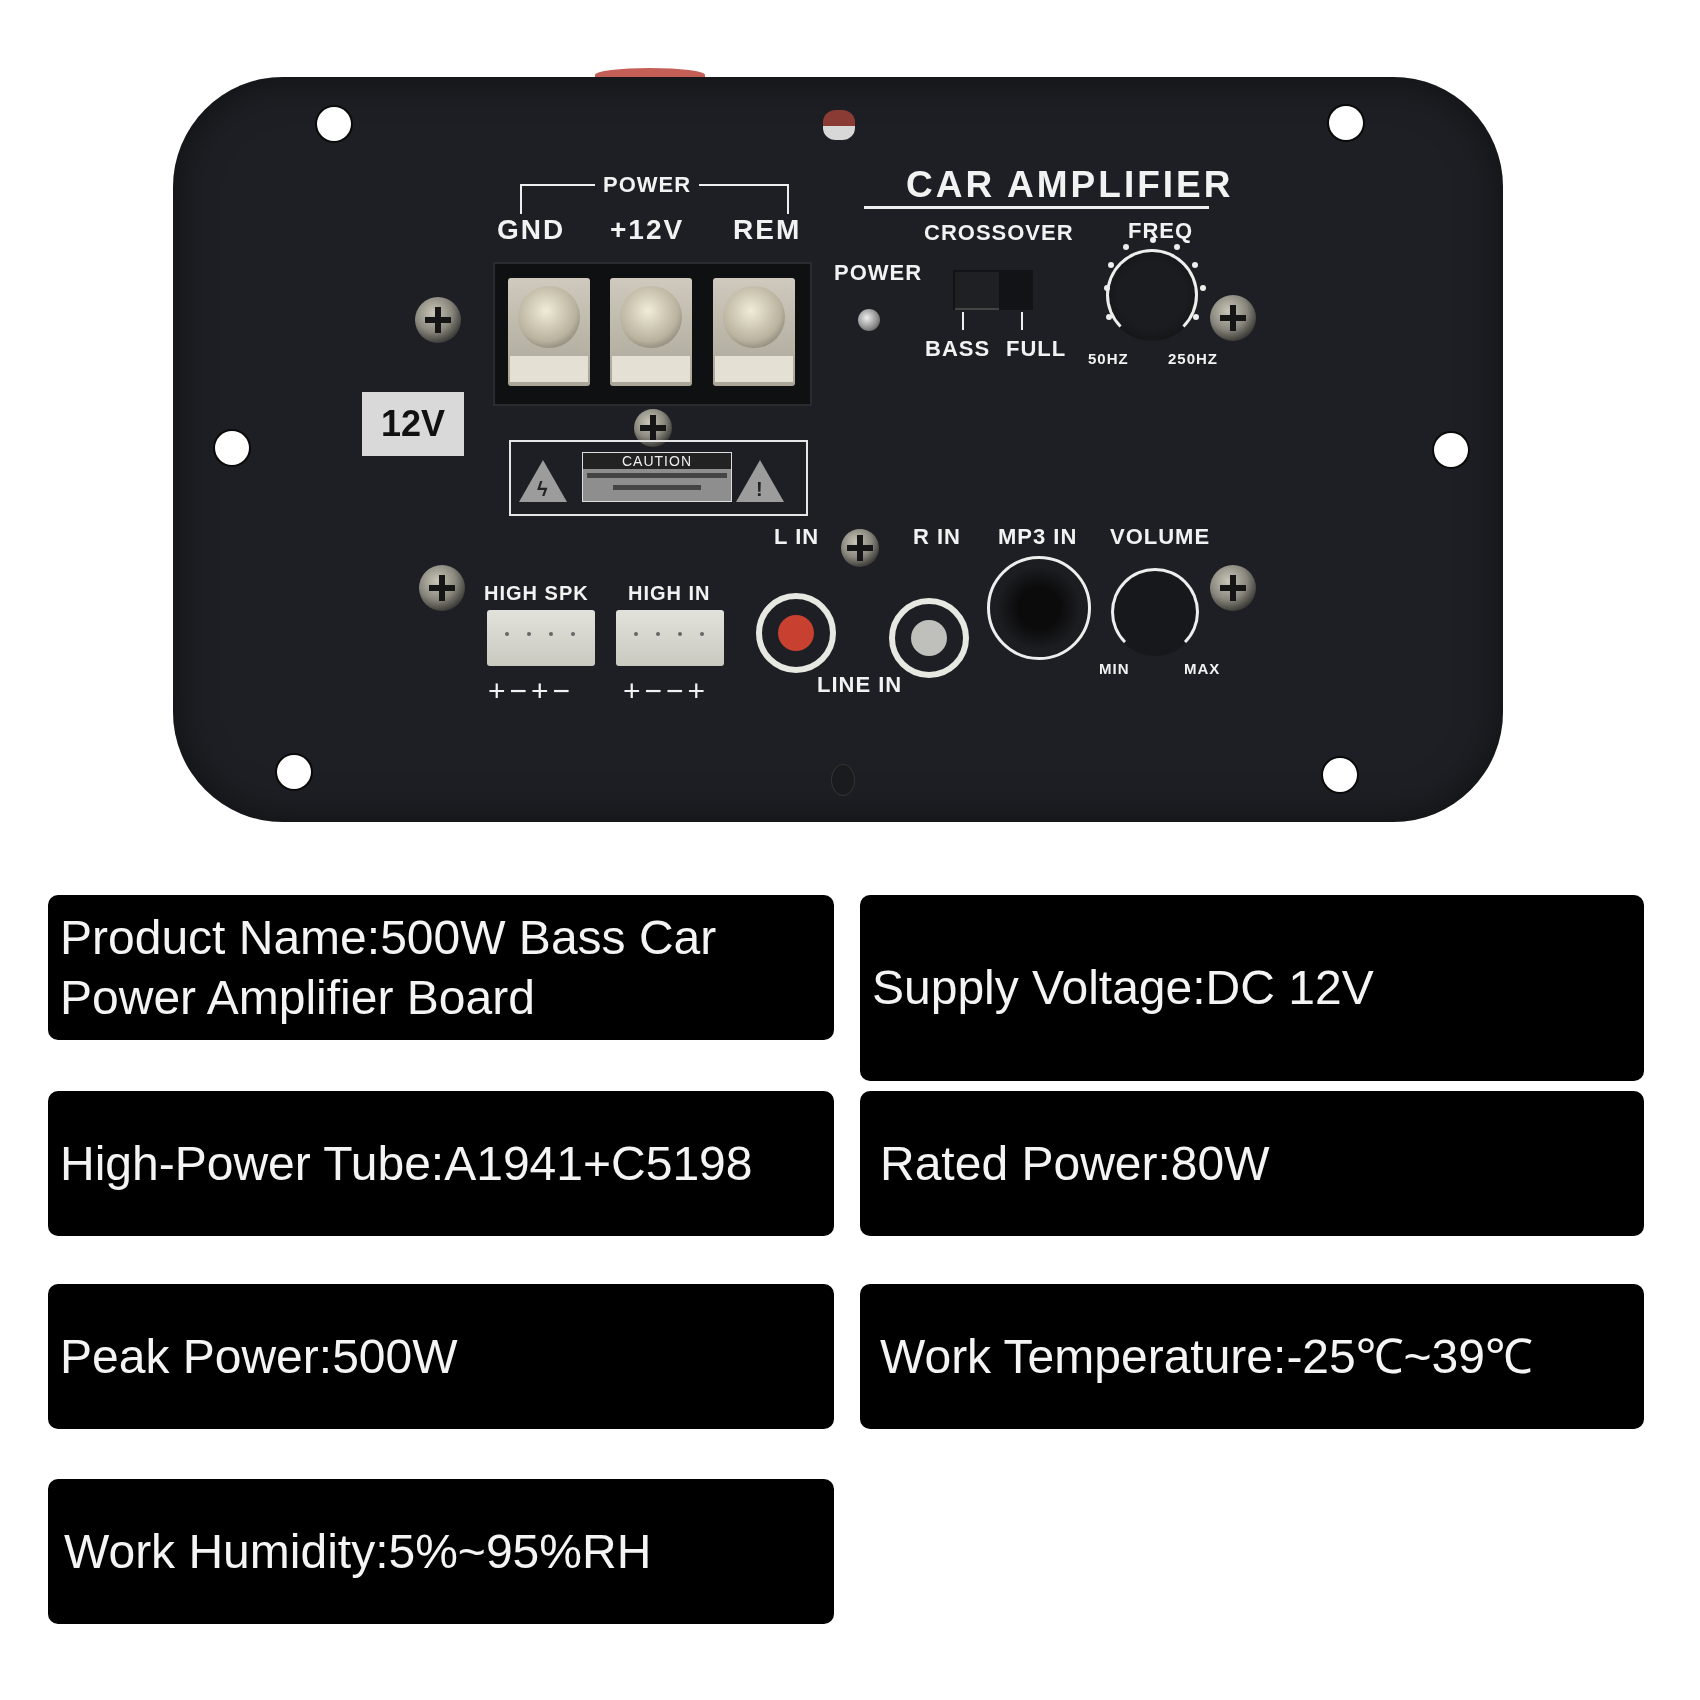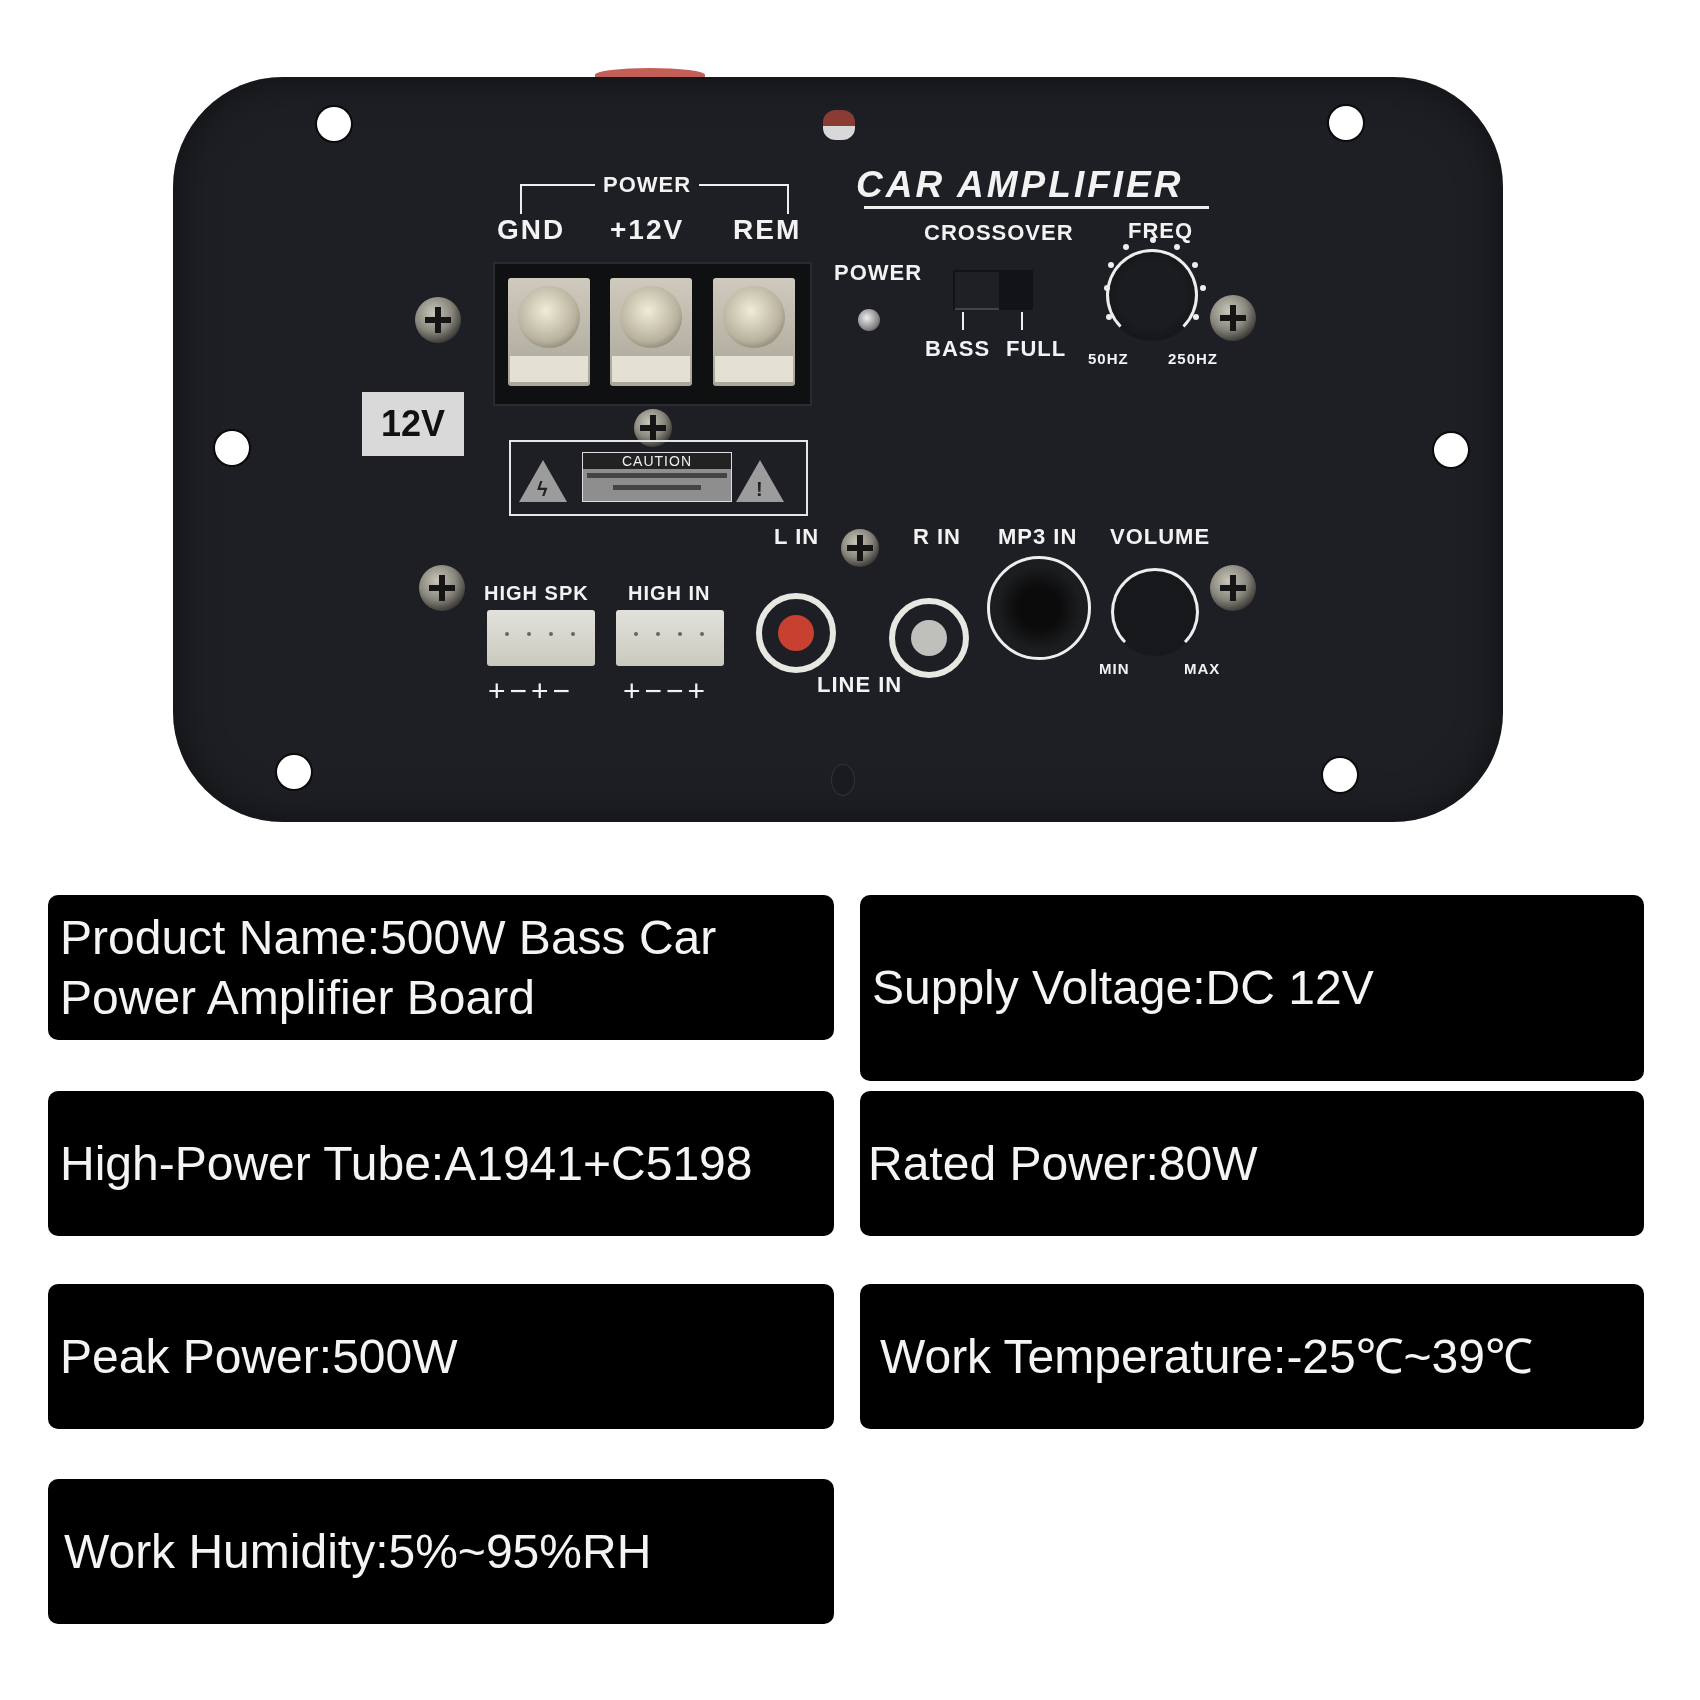--- a/index.html
+++ b/index.html
@@ -109,21 +109,21 @@
 <div class="warn-tri" style="left:519px;top:460px"></div>
 <div class="warn-glyph" style="left:537px;top:478px">ϟ</div>
 <div class="warn-tri" style="left:736px;top:460px"></div>
 <div class="warn-glyph" style="left:756px;top:478px">!</div>
 <div class="caution-box">
   <div class="caution-head">CAUTION</div>
   <div class="caution-sub"></div>
   <div class="caution-sub2"></div>
 </div>
 
-<div class="silk" style="left:856px;top:164px;font-size:37px;font-style:italic;letter-spacing:3px">CAR AMPLIFIER</div>
+<div class="silk" style="left:906px;top:164px;font-size:37px;letter-spacing:3px">CAR AMPLIFIER</div>
 <div class="abs" style="left:864px;top:206px;width:345px;height:3px;background:#eee"></div>
 
 <div class="silk lbl-sm" style="left:834px;top:260px">POWER</div>
 <div class="power-led"></div>
 
 <div class="silk lbl-sm" style="left:924px;top:220px">CROSSOVER</div>
 <div class="switch">
     <div class="slider"></div>
   </div>
 <div class="tick" style="left:962px;top:312px"></div>
@@ -183,21 +183,21 @@
 <div class="spec" style="left:48px;top:895px;width:786px;height:145px">
   <span>Product Name:500W Bass Car</span>
   <span>Power Amplifier Board</span>
 </div>
 <div class="spec" style="left:860px;top:895px;width:784px;height:186px">
   <span>Supply Voltage:DC 12V</span>
 </div>
 <div class="spec" style="left:48px;top:1091px;width:786px;height:145px">
   <span>High-Power Tube:A1941+C5198</span>
 </div>
-<div class="spec" style="left:860px;top:1091px;width:784px;height:145px;padding-left:8px">
+<div class="spec" style="left:860px;top:1091px;width:784px;height:145px;padding-left:20px">
   <span>Rated Power:80W</span>
 </div>
 <div class="spec" style="left:48px;top:1284px;width:786px;height:145px">
   <span>Peak Power:500W</span>
 </div>
 <div class="spec" style="left:860px;top:1284px;width:784px;height:145px;padding-left:20px">
   <span>Work Temperature:-25℃~39℃</span>
 </div>
 <div class="spec" style="left:48px;top:1479px;width:786px;height:145px;padding-left:16px">
   <span>Work Humidity:5%~95%RH</span>

